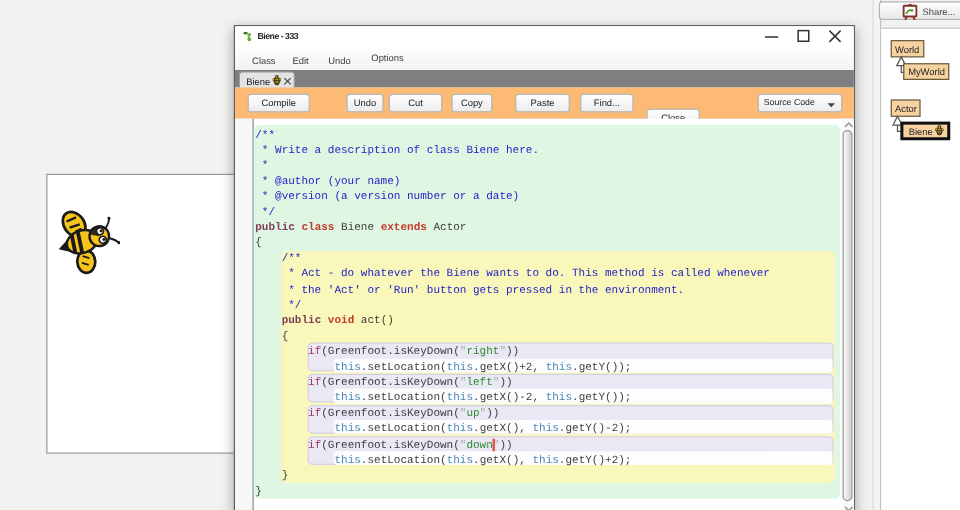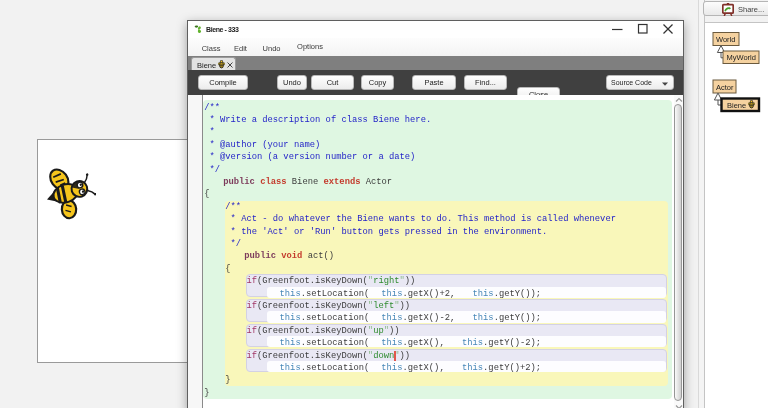--- a/index.html
+++ b/index.html
@@ -102,21 +102,21 @@
  <path d="M2.2 0.6 L3 1.2 M4.8 0.6 L4 1.2" stroke="#222" stroke-width="0.5"></path>
           </svg>
         </span>
       <svg class="abs" style="left:35px;top:3.5px;" width="6" height="6" viewBox="0 0 6 6">
         <line x1="0.5" y1="0.5" x2="5.5" y2="5.5" stroke="#444" stroke-width="1"></line>
         <line x1="5.5" y1="0.5" x2="0.5" y2="5.5" stroke="#444" stroke-width="1"></line>
       </svg>
     </div>
   </div>
 
-  <div class="abs" style="left:0;top:49px;right:0;height:24.5px;background:#404040;border-bottom:1px solid #d8d8d8;">
+  <div class="abs" style="left:0;top:49px;right:0;height:24.5px;background:#fdba74;border-bottom:1px solid #d8d8d8;">
     <div class="tbtn" style="left:10px;width:50px;">Compile</div>
     <div class="tbtn" style="left:67px;width:30px;margin-left:22px;">Undo</div>
     <div class="tbtn" style="left:123px;width:43px;">Cut</div>
     <div class="tbtn" style="left:173px;width:33px;">Copy</div>
     <div class="tbtn" style="left:224px;width:44px;">Paste</div>
     <div class="tbtn" style="left:276px;width:43px;">Find...</div>
     <div class="tbtn" style="left:329px;width:43px;margin-top:12px;">Close</div>
     <div class="tbtn" style="left:418px;width:68px;text-align:left;padding-left:4px;font-size:7px;box-sizing:border-box;">Source Code<svg style="position:absolute;right:5px;top:5.5px;" width="6" height="4" viewBox="0 0 6 4">
           <polygon points="0,0.5 6,0.5 3,3.8" fill="#444"></polygon>
         </svg></div>
@@ -178,24 +178,24 @@
 
 <style>
   .tbtn{position:absolute;top:5px;height:14.5px;background:linear-gradient(#fefefe,#ececec);
         border:1px solid #b9b9b9;border-radius:3px;font-size:7.5px;color:#222;
         text-align:center;line-height:14px;box-sizing:border-box;}
   .ifbox{position:absolute;left:58.2px;width:420.4px;height:23px;background:#e9e8f4;
          border:1px solid #d3d1e4;border-radius:4px;box-sizing:border-box;}
   .wbox{position:absolute;left:78.8px;width:399px;height:11.4px;background:#fdfdff;
         border-radius:3px;}
   #code .c{color:#2323c8;}
-  #code .k{color:#7d3c5c;font-weight:bold;padding-left:19px;}
+  #code .k{color:#7d3c5c;font-weight:bold;}
   #code .r{color:#c43b2d;font-weight:bold;}
   #code .i{color:#a03565;font-weight:normal;}
-  #code .t{color:#4787b7;padding-left:12px;}
+  #code .t{color:#4787b7;}
   #code .s{color:#2e8b2e;}
   #code .q{color:#8fbc8f;}
 </style>
 
 <svg class="abs" style="left:44px;top:164px;" width="52" height="56" viewBox="0 0 58 62">
   <g transform="rotate(-18 29 31)">
 
     <g transform="rotate(-18 22 14)">
       <ellipse cx="22" cy="14" rx="9" ry="12" fill="#f6c51c" stroke="#1a1a1a" stroke-width="2.4"></ellipse>
       <path d="M18 8 L27 10 M17 14 L26 17 M19 20 L25 21" stroke="#1a1a1a" stroke-width="2" fill="none"></path>

